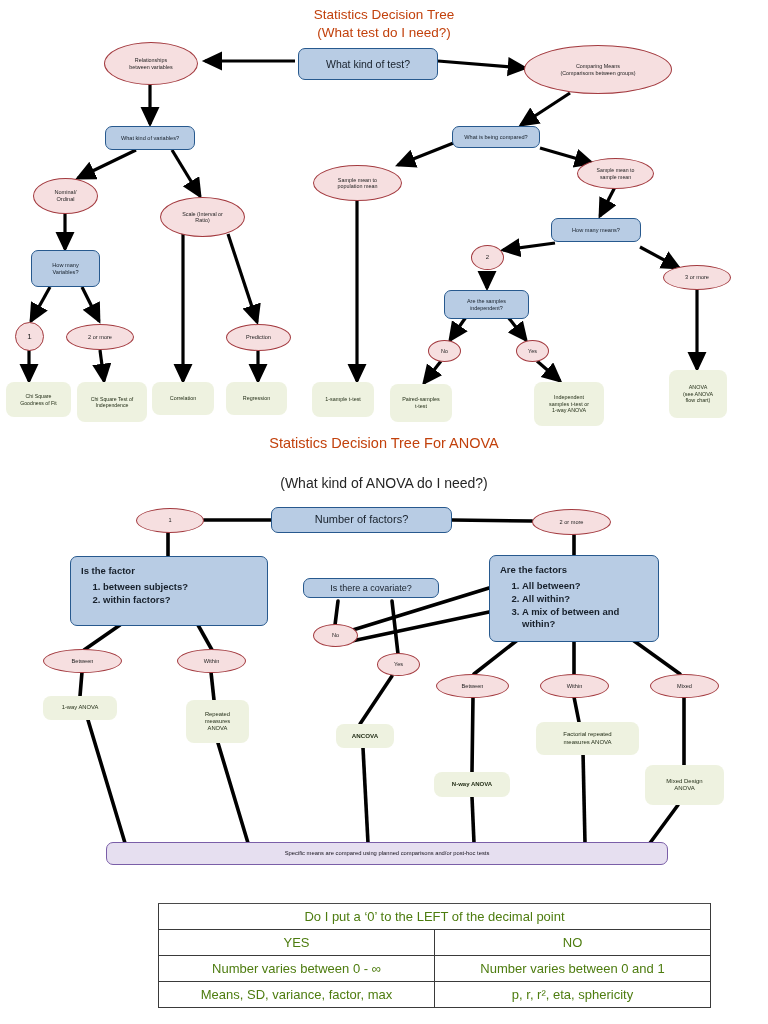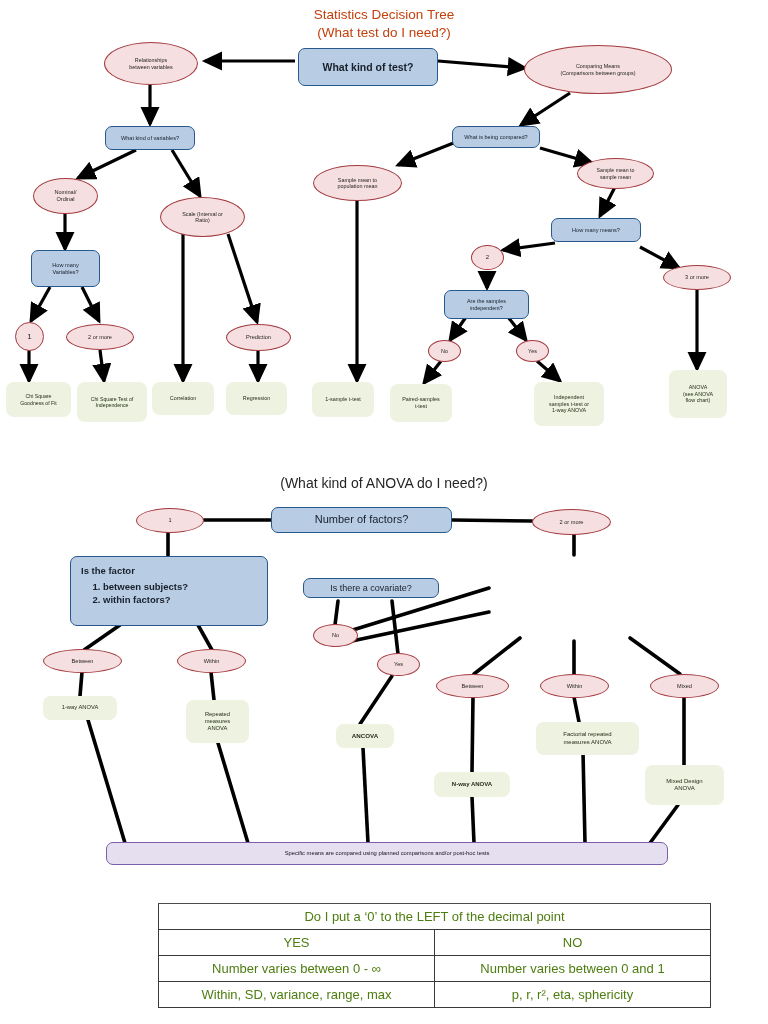--- a/index.html
+++ b/index.html
@@ -75,20 +75,23 @@
 </head>
 <body>
 
 <div id="stage">
 
   <div class="title" style="top:6px;">
     <span>Statistics Decision Tree</span><br>
     <span>(What test do I need?)</span>
   </div>
 
+  <div class="title" style="top:434px; font-size:14.5px;">
+    <span>Statistics Decision Tree For ANOVA</span>
+  </div>
   <div class="subtitle" style="top:475px;">
     <span>(What kind of ANOVA do I need?)</span>
   </div>
 
   <svg class="edges" viewBox="0 0 768 1024">
     <defs>
       <marker id="arrow" markerWidth="7" markerHeight="7" refX="5.4" refY="3" orient="auto">
         <path d="M0,0 L6.4,3 L0,6 Z" fill="#000"></path>
       </marker>
     </defs>
@@ -184,21 +187,21 @@
 
       <line x1="88" y1="720" x2="125" y2="843"></line>
       <line x1="218" y1="743" x2="248" y2="843"></line>
       <line x1="363" y1="748" x2="368" y2="843"></line>
       <line x1="472" y1="797" x2="474" y2="843"></line>
       <line x1="583" y1="752" x2="585" y2="843"></line>
       <line x1="678" y1="805" x2="650" y2="843"></line>
     </g>
   </svg>
 
-  <div class="node bluebox" style="left:298px; top:48px; width:140px; height:38px; font-size:10.5px; font-weight:bold;">
+  <div class="node bluebox" style="left:298px; top:48px; width:140px; height:32px; font-size:10.5px; font-weight:normal;">
     <span>What kind of test?</span>
   </div>
 
   <div class="node ellipse" style="left:104px; top:42px; width:94px; height:43px; font-size:5.4px; white-space:pre-line;">
     <span>Relationships
 between variables</span>
   </div>
 
   <div class="node ellipse" style="left:524px; top:45px; width:148px; height:49px; font-size:5.4px; white-space:pre-line;">
     <span>Comparing Means
@@ -320,20 +323,28 @@
   </div>
 
   <div class="bluebox listbox" style="position:absolute; left:70px; top:556px; width:198px; height:70px;">
     <div class="lead">Is the factor</div>
     <ol>
       <li>between subjects?</li>
       <li>within factors?</li>
     </ol>
   </div>
 
+  <div class="bluebox listbox" style="position:absolute; left:489px; top:555px; width:170px; height:87px;">
+    <div class="lead">Are the factors</div>
+    <ol>
+      <li>All between?</li>
+      <li>All within?</li>
+      <li>A mix of between and within?</li>
+    </ol>
+  </div>
 
   <div class="node bluebox" style="left:303px; top:578px; width:136px; height:20px; font-size:9px;">
     <span>Is there a covariate?</span>
   </div>
 
   <div class="node ellipse" style="left:313px; top:624px; width:45px; height:23px; font-size:5.6px;">
     <span>No</span>
   </div>
 
   <div class="node ellipse" style="left:377px; top:653px; width:43px; height:23px; font-size:5.6px;">
@@ -394,19 +405,19 @@
     </tr>
     <tr>
       <td style="width:50%;">YES</td>
       <td style="width:50%;">NO</td>
     </tr>
     <tr>
       <td>Number varies between 0 - ∞</td>
       <td>Number varies between 0 and 1</td>
     </tr>
     <tr>
-      <td>Within, SD, variance, range, max</td>
+      <td>Means, SD, variance, factor, max</td>
       <td>p, r, r², eta, sphericity</td>
     </tr>
   </tbody>
     </table>
 
 </div>
 
 </body></html>

